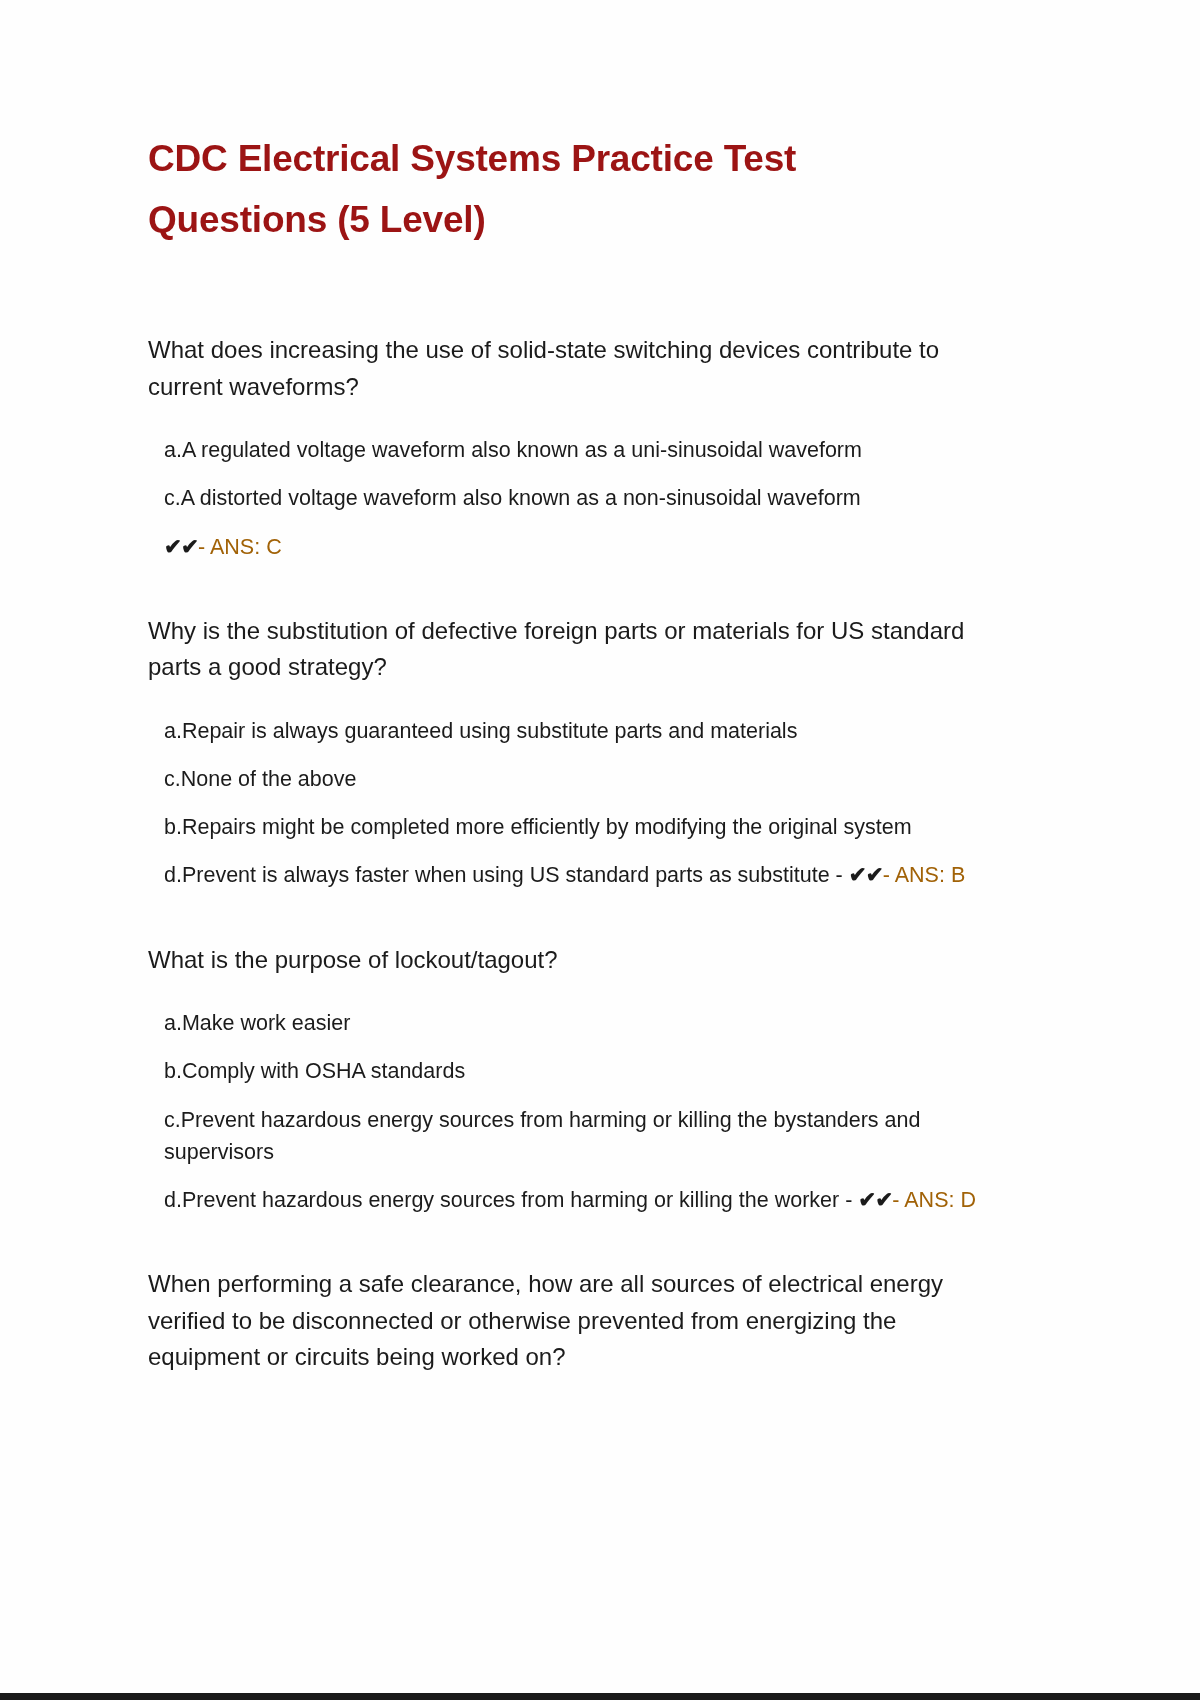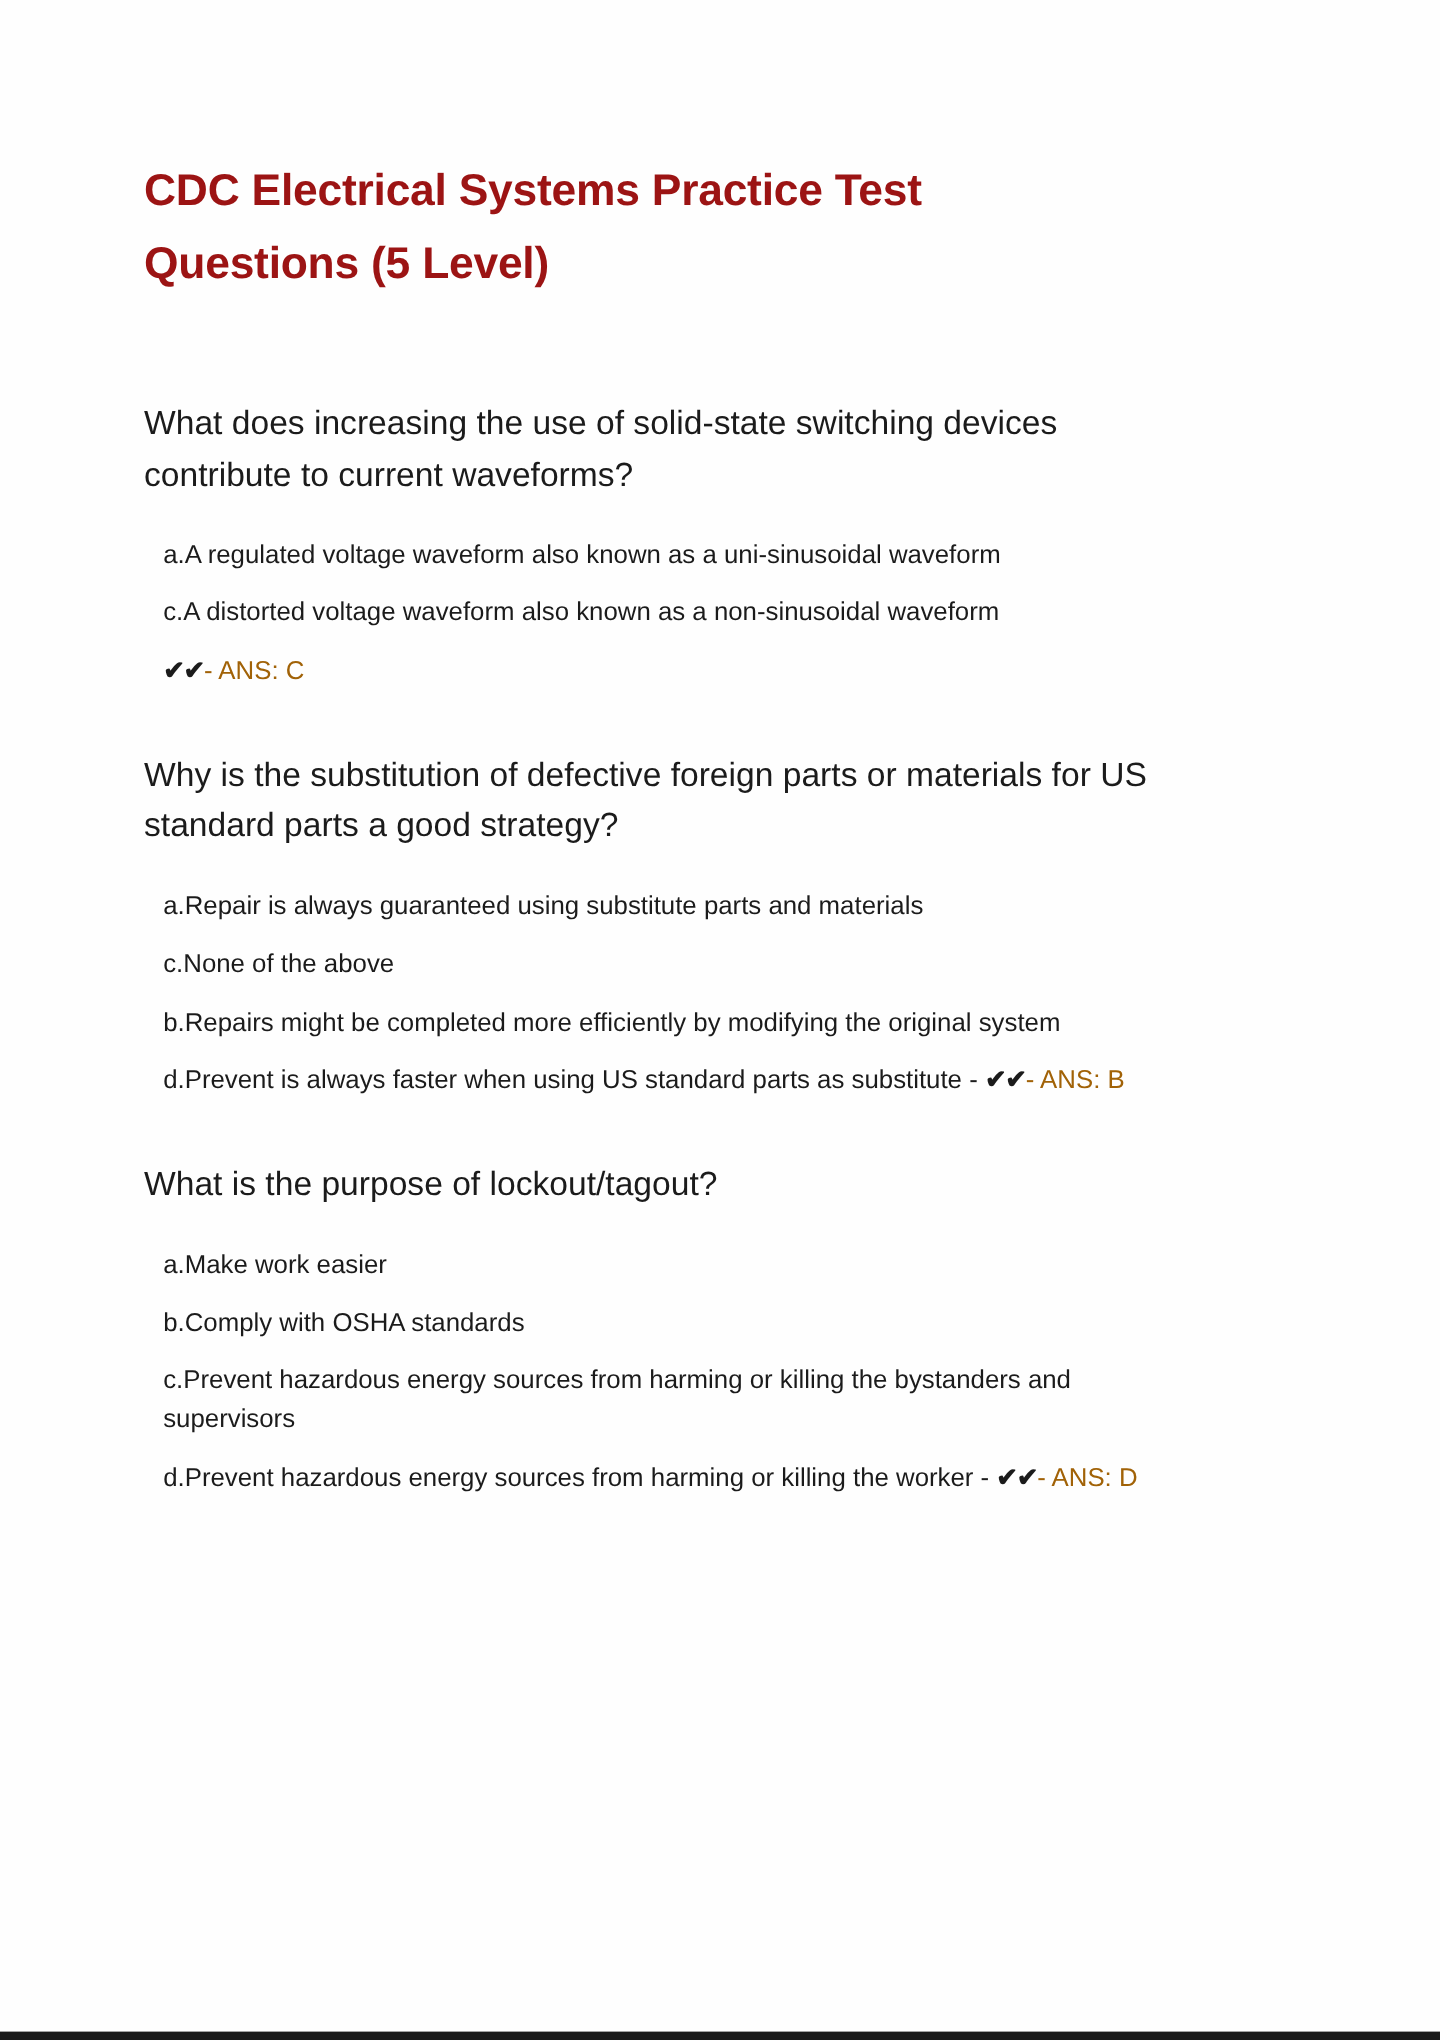--- a/index.html
+++ b/index.html
@@ -17,41 +17,41 @@
   .page {
     position: absolute;
     left: 0; top: 0;
     width: 1200px;
     height: 1700px;
     background: #fefefe;
     box-sizing: border-box;
   }
   .content {
     position: absolute;
-    left: 120px;
+    left: 148px;
     top: 128px;
     width: 872px;
   }
   .doc-title {
     color: #9c1414;
     font-size: 37px;
     font-weight: bold;
     line-height: 1.65;
     letter-spacing: -0.2px;
     margin: 0 0 0 0;
     max-width: 790px;
   }
   .body-block {
     margin-top: 82px;
   }
   .q-block {
     margin-bottom: 0;
   }
   .q-stem {
-    font-size: 28px;
+    font-size: 24px;
     line-height: 1.52;
     color: #1b1b1b;
     margin: 0;
     max-width: 860px;
   }
   .options {
     margin: 29px 0 0 0;
     padding: 0;
     list-style: none;
   }
@@ -123,20 +123,23 @@
         <ul class="options">
           <li class="option">a.Make work easier</li>
           <li class="option">b.Comply with OSHA standards</li>
           <li class="option">c.Prevent hazardous energy sources from harming or killing the bystanders and supervisors</li>
           <li class="option"><span>d.Prevent hazardous energy sources from harming or killing the worker - </span><span class="check">✔✔</span><span class="ans">-</span> <span class="ans">ANS: D</span></li>
         </ul>
       </div>
 
       <div class="q-sep"></div>
 
+      <div class="q-block">
+        <p class="q-stem">When performing a safe clearance, how are all sources of electrical energy verified to be disconnected or otherwise prevented from energizing the equipment or circuits being worked on?</p>
+      </div>
 
       <div class="spacer-tail"></div>
 
     </div>
   </div>
 
   <div class="bottom-rule"></div>
 </div>
 
 </body></html>

